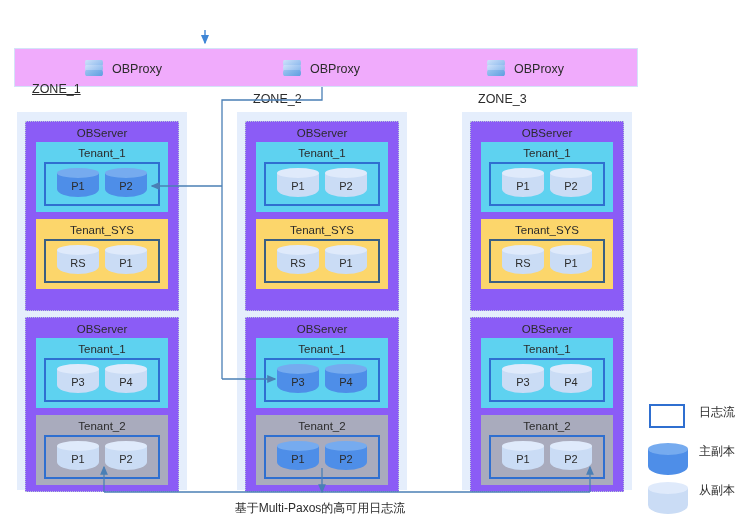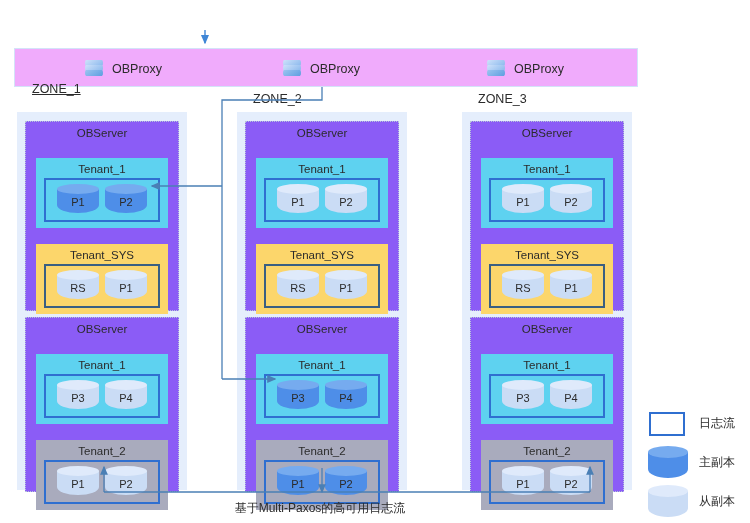--- a/index.html
+++ b/index.html
@@ -50,21 +50,21 @@
 
   .observer {
     position:absolute; left:8px; width:calc(100% - 16px);
     background:#8b5cf6; border:1px dotted #b6c6d8;
   }
   .observer-title {
     text-align:center; font-size:11.5px; color:#2b2b2b;
     padding-top:5px; padding-bottom:3px;
   }
 
-  .tenant { margin:16px 10px 7px 10px; padding:3px 0 6px 0; }
+  .tenant { margin:0 10px 7px 10px; padding:3px 0 6px 0; }
   .tenant-title { text-align:center; font-size:11.5px; color:#2b2b2b; padding:2px 0 3px 0; }
   .tenant-1  { background:#5ed2f0; }
   .tenant-sys{ background:#fcd66b; }
   .tenant-2  { background:#a9abbd; }
 
   
   .logstream {
     margin:0 8px; padding:4px 5px;
     display:flex; gap:6px; justify-content:center; align-items:center;
     border:2px solid #2f6fd0;
@@ -97,21 +97,21 @@
   #wires { position:absolute; left:0; top:0; width:750px; height:523px; pointer-events:none; }
 
   
   #caption {
     position:absolute; left:0; top:500px; width:640px;
     text-align:center; font-size:12px; color:#2b2b2b;
   }
 
   
   #legend { position:absolute; left:648px; top:404px; width:100px; }
-  .legend-row { display:flex; align-items:center; gap:13px; height:39px; }
+  .legend-row { display:flex; align-items:flex-start; gap:13px; height:39px; }
   .legend-swatch { width:38px; display:flex; justify-content:center; }
   .legend-box { width:36px; height:24px; border:2px solid #2f6fd0; background:#fff; }
   .legend-text { font-size:12px; color:#2b2b2b; white-space:nowrap; }
   .cyl.big { width:40px; height:34px; }
   .cyl.big .body{ top:6px; height:26px; width:40px; border-radius:0 0 20px 20px / 0 0 9px 9px; }
   .cyl.big .top { width:40px; height:12px; }
 </style>
 </head>
 <body>
 

